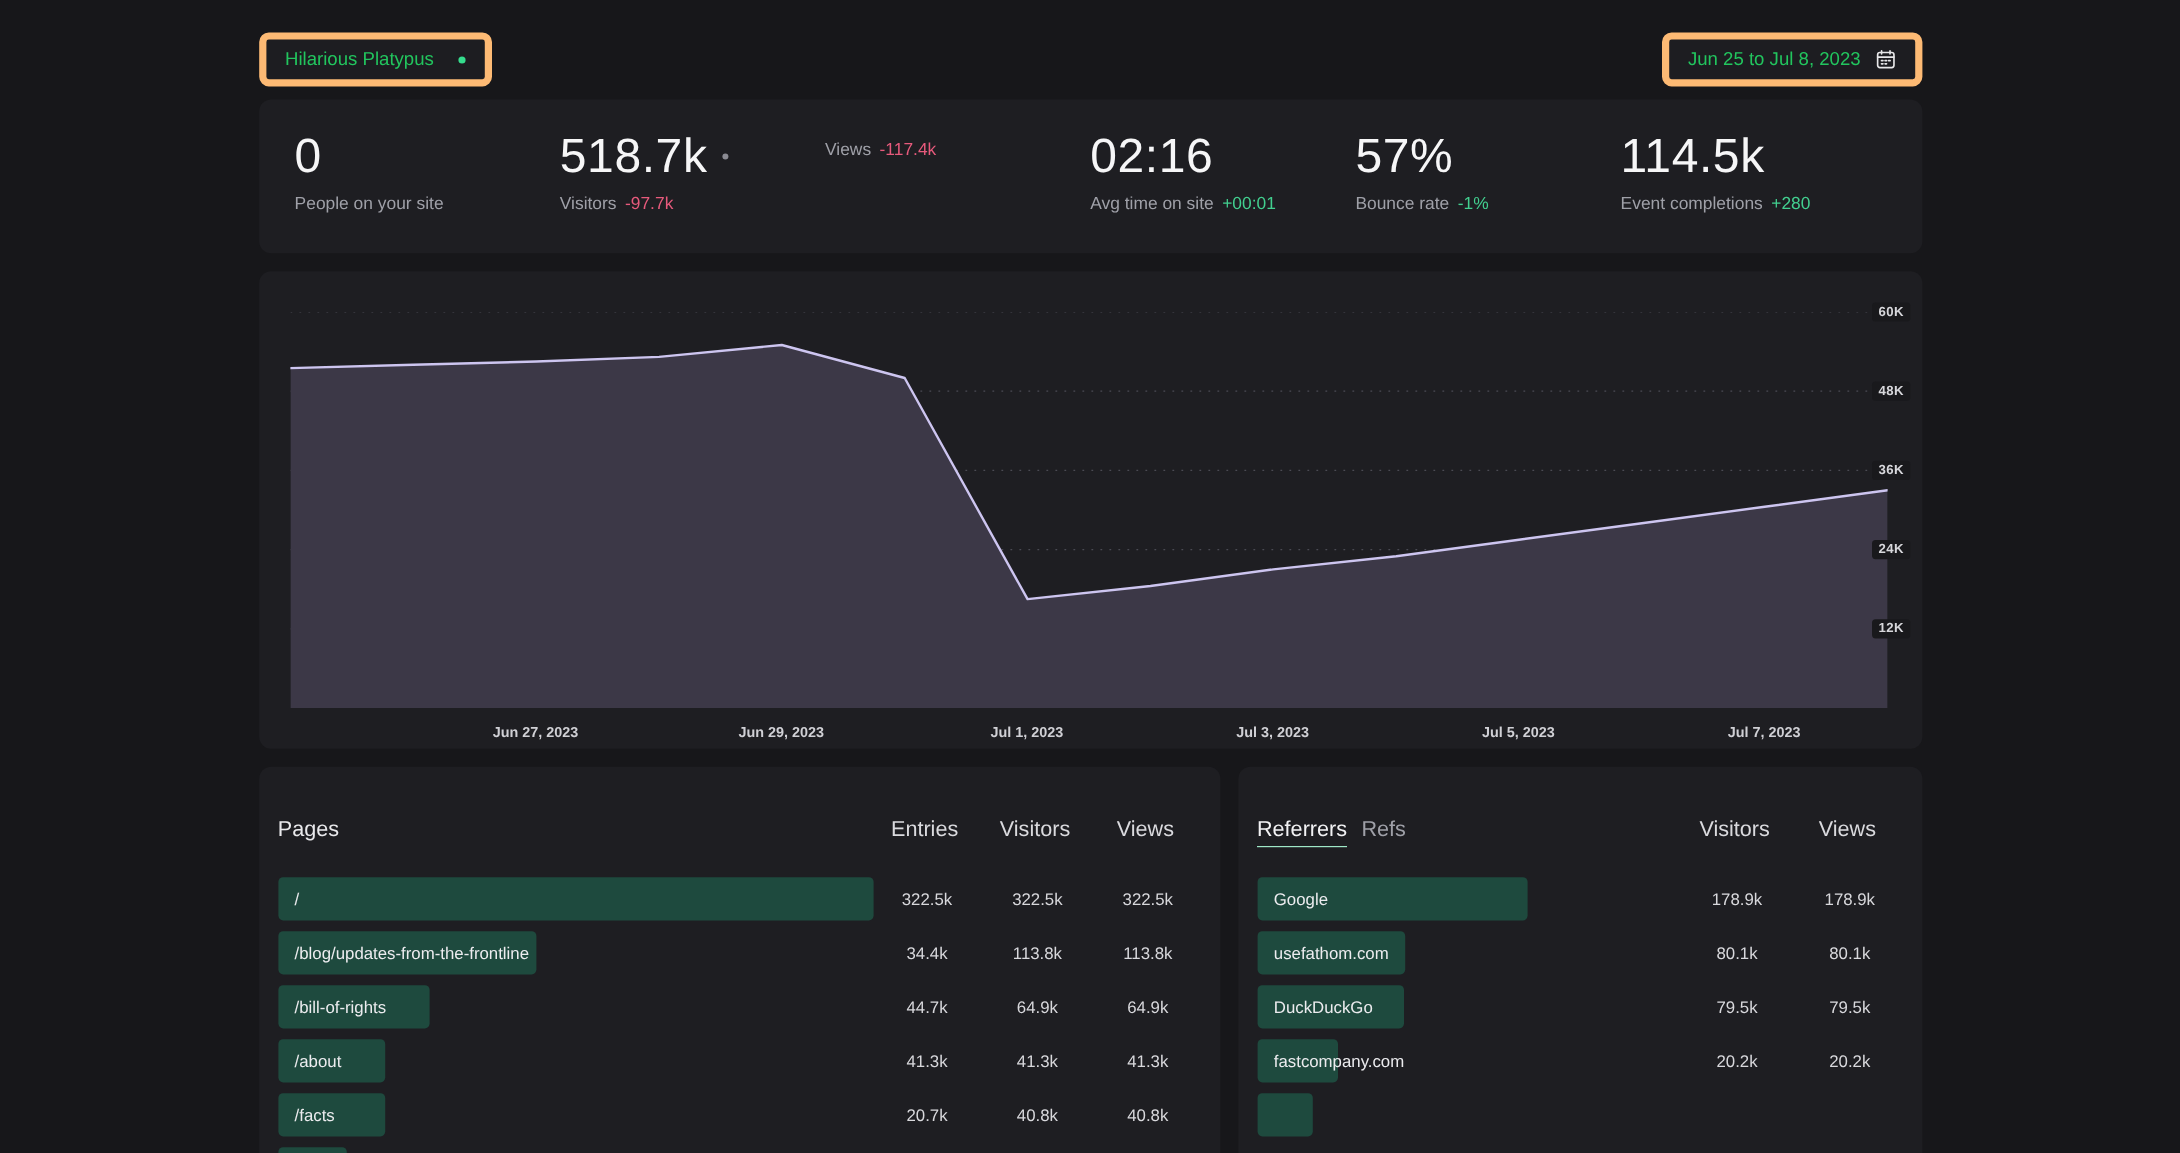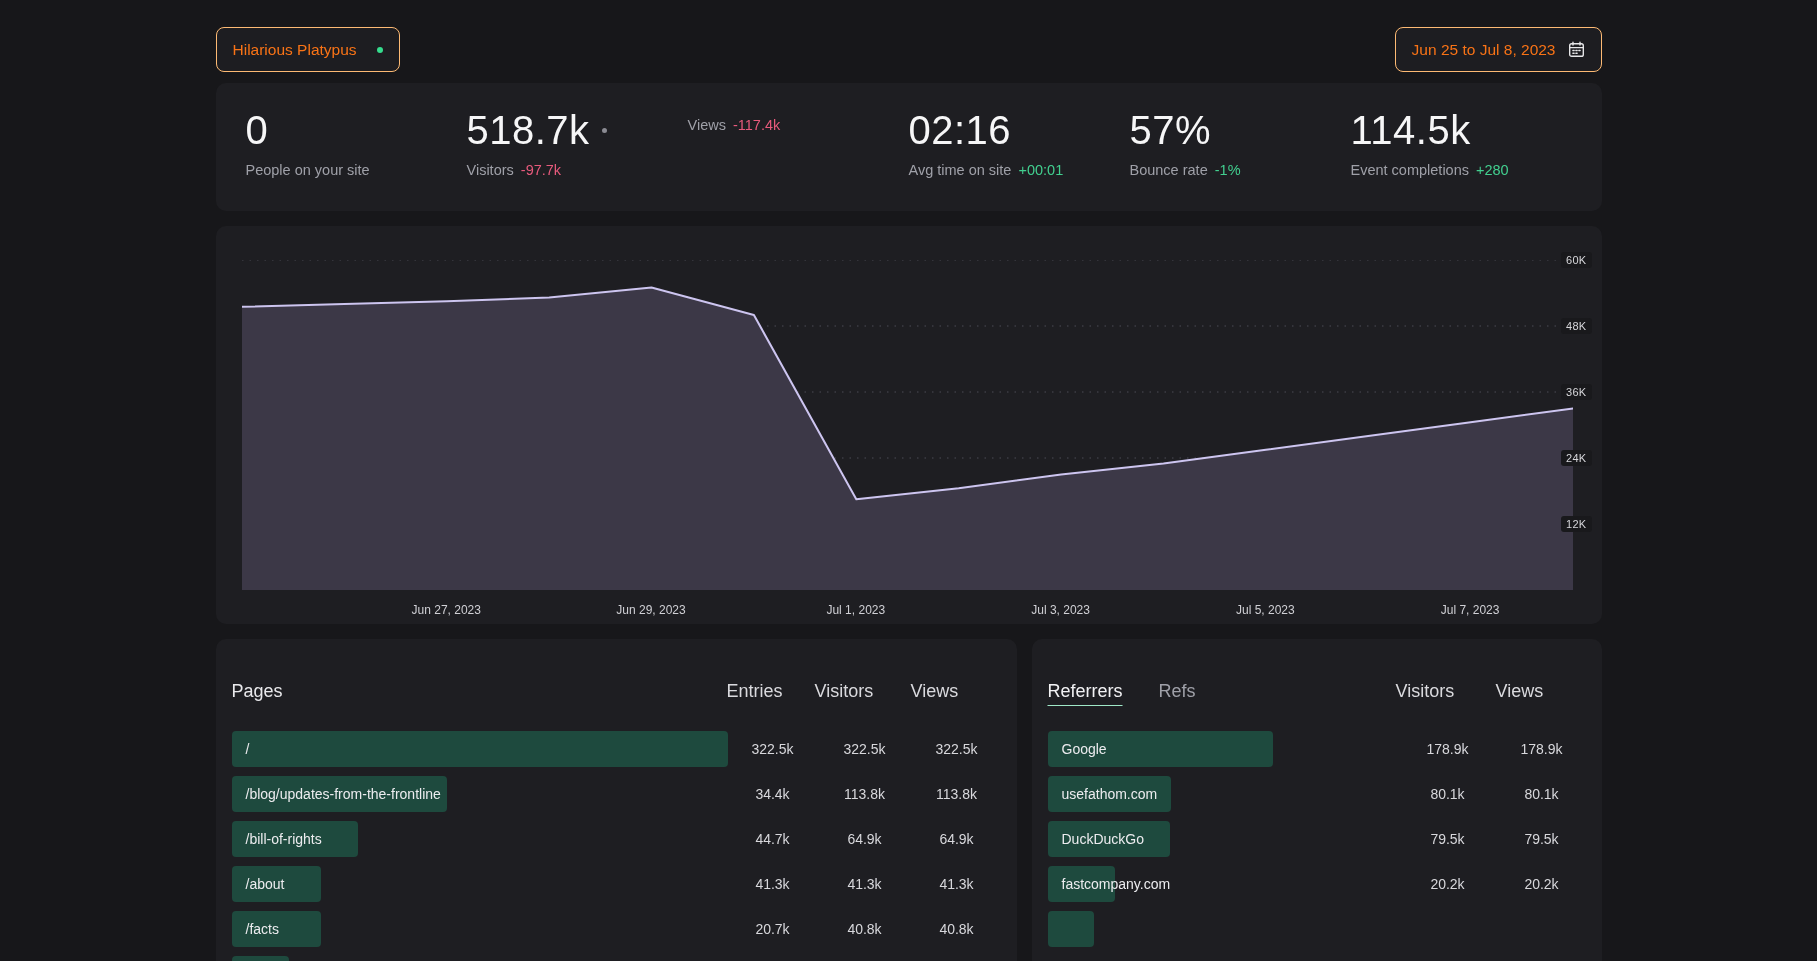--- a/index.html
+++ b/index.html
@@ -11,63 +11,63 @@
     background: #17171a;
     font-family: "Liberation Sans", sans-serif;
     color: #e7e7ea;
   }
   .container { width: 1386px; margin: 0 auto; padding-top: 27px; }
 
   
   .topbar { display: flex; justify-content: space-between; align-items: center; height: 45px; }
   .btn {
     display: flex; align-items: center; gap: 12px;
-    background: #1d1d21; border: 1px solid #fdba74; border-radius: 8px;
+    background: #1d1d21; border: 6px solid #fdba74; border-radius: 8px;
     padding: 0 16px; height: 45px; box-sizing: border-box;
-    color: #f97316; font-size: 15.5px; cursor: pointer;
+    color: #22c55e; font-size: 15.5px; cursor: pointer;
     font-family: "Liberation Sans", sans-serif;
   }
   .live-dot { width: 6px; height: 6px; border-radius: 50%; background: var(--accent-green, #35dc8d); margin-left: 8px; }
   .cal-icon { display: inline-flex; color: #e8e8ea; }
 
   
   .stats-card {
     margin-top: 11px; background: #1e1e22; border-radius: 10px;
     height: 128px; box-sizing: border-box; padding: 25px 30px 0;
     display: grid; grid-template-columns: repeat(6, 1fr);
   }
   .stat-value { font-size: 40px; font-weight: 300; color: #f6f6f7; letter-spacing: 0.5px; line-height: 1.12; display: flex; align-items: center; gap: 12px; }
   .stat-dot { width: 5px; height: 5px; border-radius: 50%; background: #8b8b93; }
   .stat-label { margin-top: 9px; font-size: 14.5px; color: #9fa0a8; }
   .delta { margin-left: 3px; }
   .delta.negative { color: var(--delta-negative, #e75a7c); }
   .delta.positive { color: var(--delta-positive, #42cf8f); }
 
   
-  .chart-card { margin-top: 15px; background: #1e1e22; border-radius: 10px; height: 398px; position: relative; }
+  .chart-card { margin-top: 15px; background: #1e1e22; border-radius: 10px; height: 398px; position: relative; font-weight: bold; }
   .plot { position: absolute; left: 26px; top: 34px; width: 1331px; height: 330px; }
   .plot svg { display: block; width: 100%; height: 100%; }
   .gridline { stroke: #4b4b54; stroke-width: 1; stroke-dasharray: 1.5 6; fill: none; }
   .ytick {
     position: absolute; right: 10px; transform: translateY(-50%);
     background: #19191c; color: #d7d7db; font-size: 11px; letter-spacing: 0.3px;
     padding: 2px 5px; border-radius: 3px; z-index: 2;
   }
   .xtick { position: absolute; top: 377px; transform: translateX(-50%); font-size: 12px; color: #d0d0d5; white-space: nowrap; }
 
   
   .tables { display: flex; gap: 15px; margin-top: 15px; }
   .panel { background: #1e1e22; border-radius: 10px; box-sizing: border-box; padding: 42px 16px 16px; height: 430px; }
   .panel-pages { width: 801px; }
   .panel-referrers { width: 570px; }
   .thead { display: grid; align-items: start; padding: 0 2px 30px 0; font-size: 18px; color: #e9e9ec; line-height: 20px; }
   .panel-pages .thead, .panel-pages .trow { grid-template-columns: 1fr 88px 96px 88px; }
   .panel-referrers .thead, .panel-referrers .trow { grid-template-columns: 1fr 100px 88px; }
-  .th { text-align: left; color: #dadade; }
-  .tabs { display: flex; gap: 36px; }
+  .th { text-align: center; color: #dadade; }
+  .tabs { display: flex; gap: 12px; }
   .tab { color: #9fa0a8; cursor: pointer; }
   .tab.active { color: #f2f2f4; text-decoration: underline; text-underline-offset: 8px; text-decoration-thickness: 1px; text-decoration-color: #9fe8c8; }
   .trow { display: grid; align-items: center; height: 36px; margin-bottom: 9px; position: relative; }
   .bar { position: absolute; left: 0; top: 0; bottom: 0; background: var(--bar-green, #1e4a3e); border-radius: 4px; z-index: 0; }
   .row-label { position: relative; z-index: 1; padding-left: 14px; font-size: 14px; color: #ececef; white-space: nowrap; }
   .num { position: relative; z-index: 1; text-align: center; font-size: 14px; color: #d8d8dc; }
 </style>
 </head>
 <body>
 

